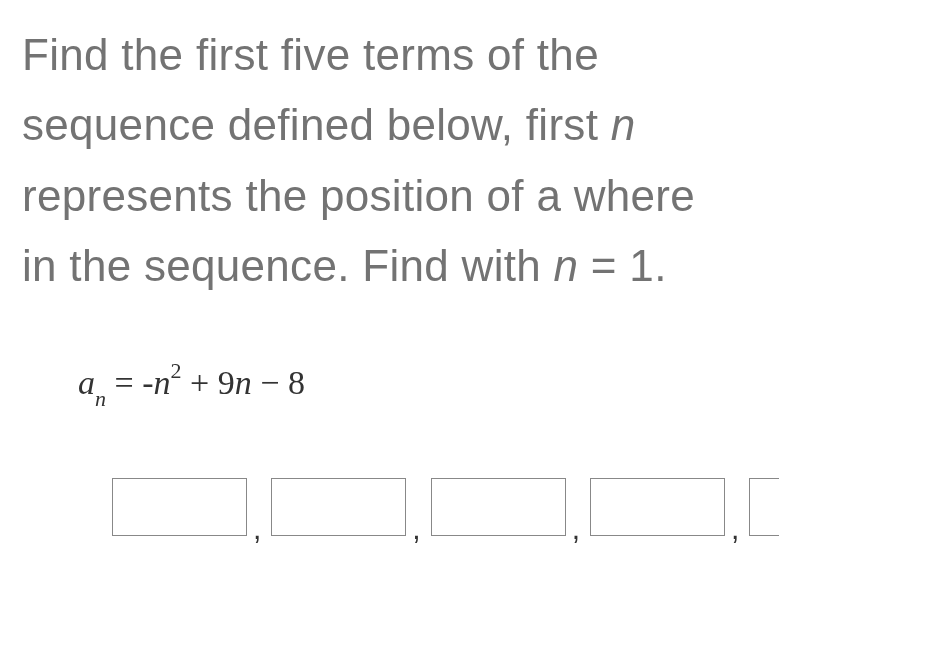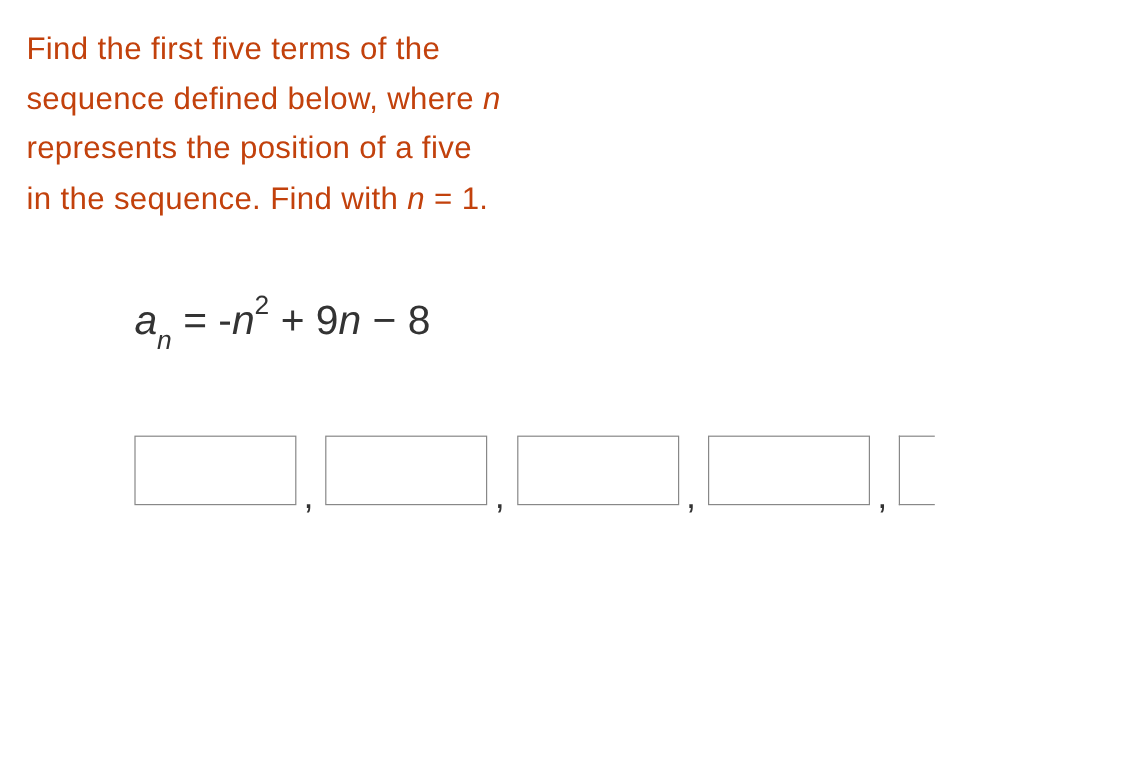--- a/index.html
+++ b/index.html
@@ -9,34 +9,34 @@
     }
     body {
       font-family: Verdana, Geneva, sans-serif;
       background: #ffffff;
       width: 950px;
       height: 647px;
       padding: 20px 22px;
       color: #333333;
     }
     .question-text {
-      font-size: 26px;
+      font-size: 44px;
       line-height: 1.6;
-      color: #c2410c;
+      color: #737373;
       letter-spacing: 0.3px;
     }
     .italic {
       font-style: italic;
     }
     .formula-row {
       margin-top: 60px;
-      margin-left: 90px;
+      margin-left: 56px;
       font-size: 34px;
       font-style: italic;
-      font-family: Liberation Sans, sans-serif;
+      font-family: Liberation Serif, serif;
       color: #333333;
     }
     .formula-row .upright {
       font-style: normal;
     }
     .sub {
       font-style: italic;
       font-size: 22px;
       vertical-align: sub;
       position: relative;
@@ -75,22 +75,22 @@
       line-height: 1;
       position: relative;
       top: 8px;
     }
   </style>
 </head>
 <body>
 
 <div class="question-text">
   <span>Find the first five terms of the</span><br>
-  <span>sequence defined below, where </span><span class="italic">n</span><br>
-  <span>represents the position of a five</span><br>
+  <span>sequence defined below, first </span><span class="italic">n</span><br>
+  <span>represents the position of a where</span><br>
   <span>in the sequence. Find with </span><span class="italic">n</span><span> = 1.</span>
 </div>
 
 <div class="formula-row">
   <span>a</span><span class="sub">n</span><span class="upright"> = </span><span class="upright">-</span><span>n</span><span class="sup">2</span><span class="upright"> + 9</span><span>n</span><span class="upright"> − 8</span>
 </div>
 
 <div class="answer-row">
   <input type="text" class="answer-input" value="" style="">
   <span class="comma">,</span>

